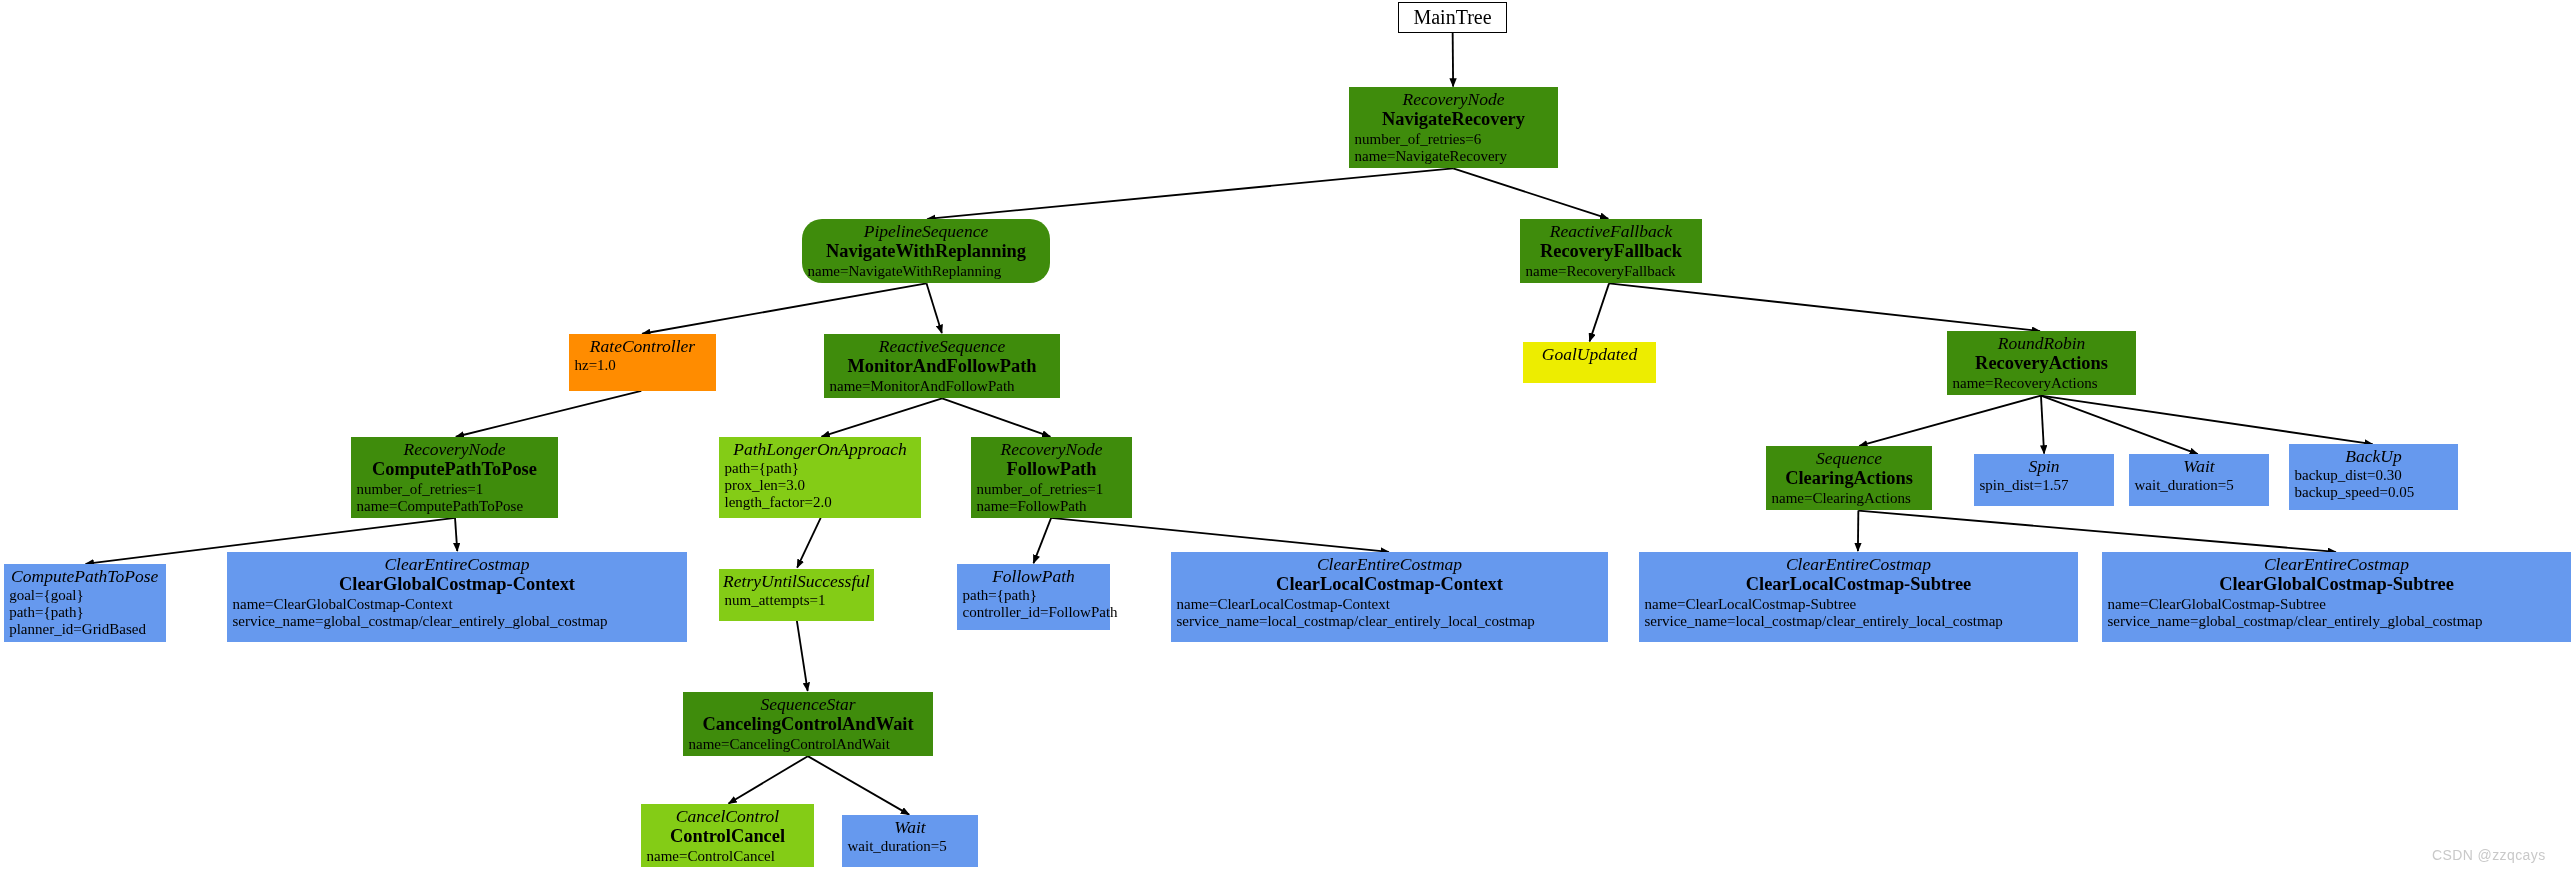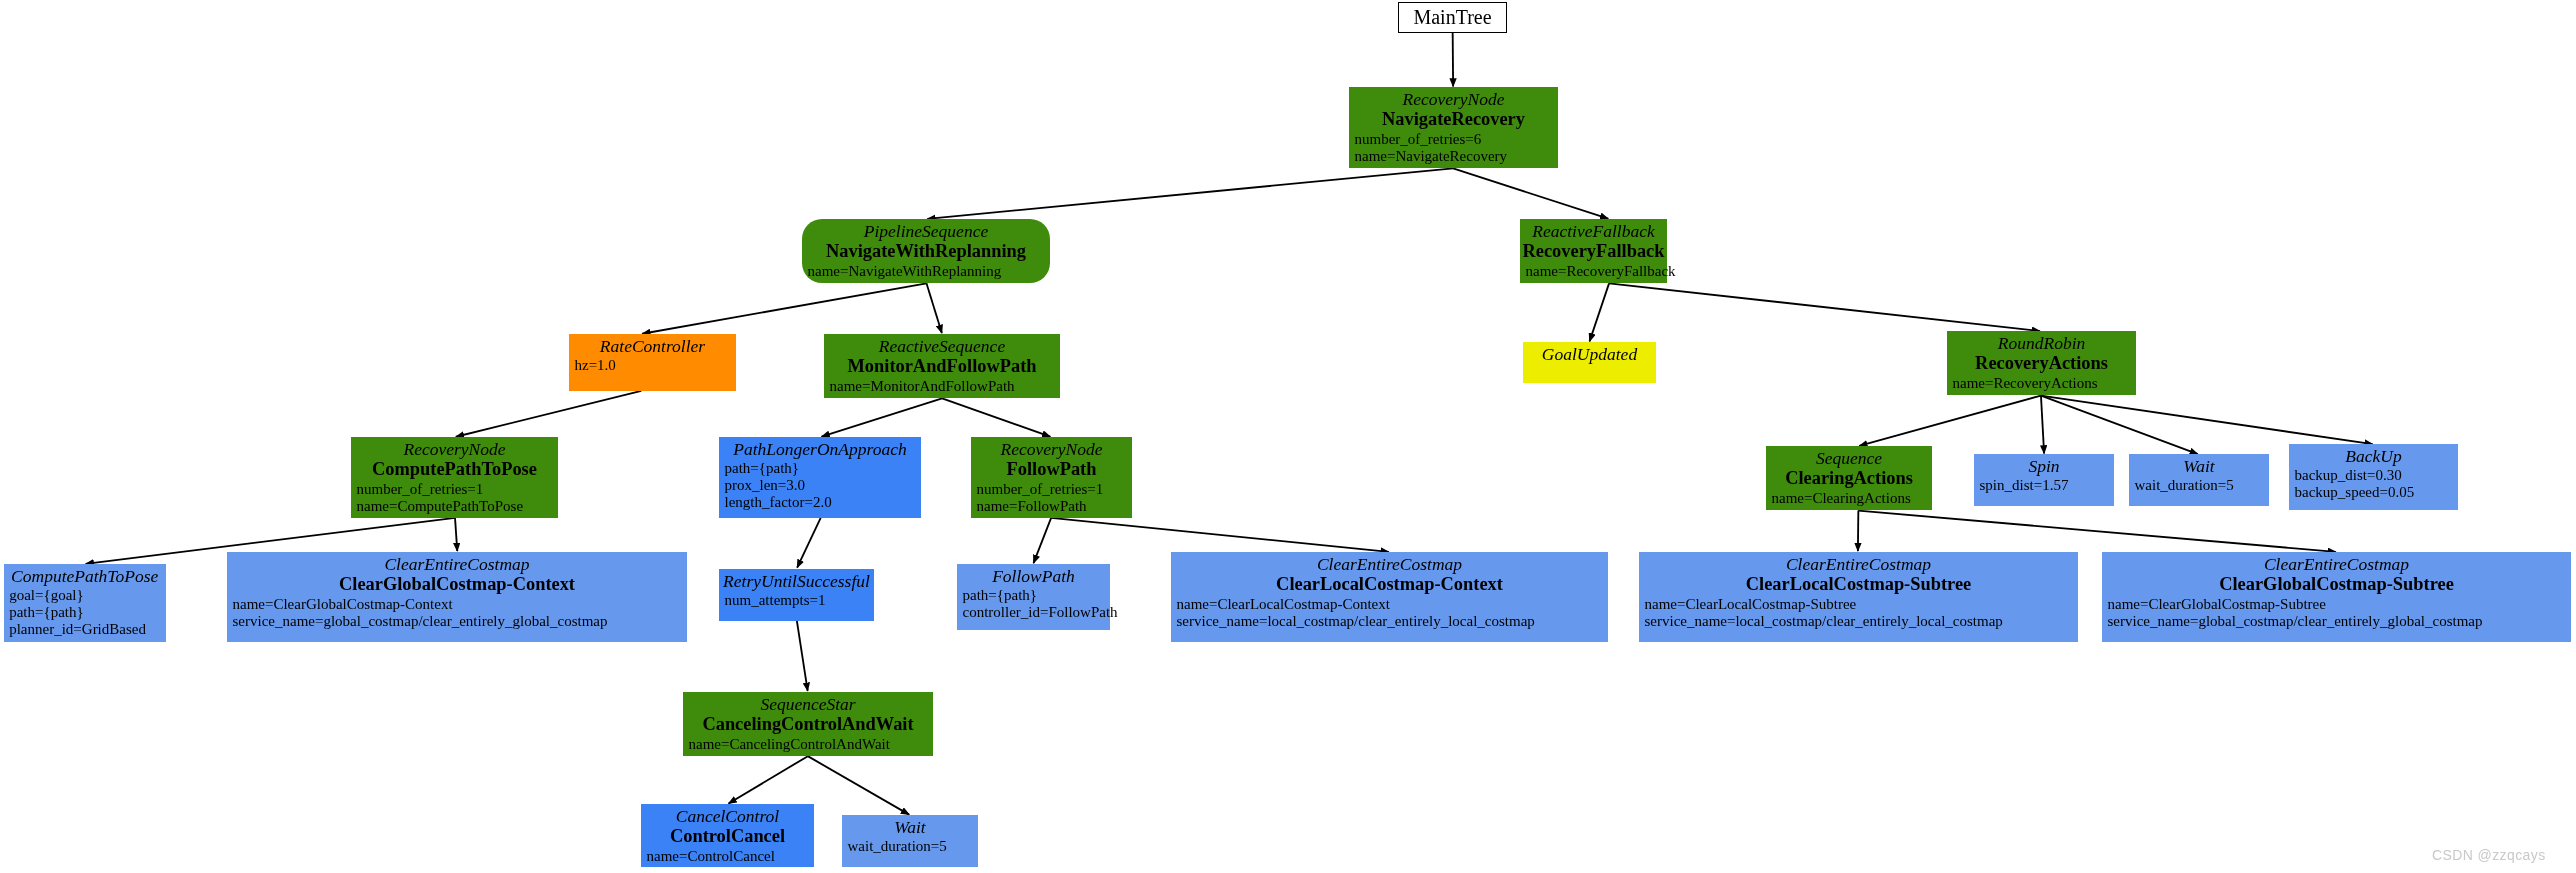--- a/index.html
+++ b/index.html
@@ -61,21 +61,21 @@
     background: #ffffff;
     border: 1.5px solid #000000;
   }
   .node.root .nm {
     font-weight: normal;
     font-size: 20px;
     font-style: normal;
   }
   .node.green  { background: #3f8c0c; }
   .node.blue   { background: #6699ee; }
-  .node.gray   { background: #3b82f6; }
+  .node.gray   { background: #84cc16; }
   .node.orange { background: #ff8c00; }
   .node.yellow { background: #eded00; }
   .watermark {
     position: absolute;
     font-family: "Liberation Sans", sans-serif;
     font-size: 14px;
     color: #c9c9c9;
     letter-spacing: 0.4px;
   }
 </style>
@@ -129,28 +129,28 @@
           <span>name=NavigateRecovery</span>
         </span>
       </div>
       <div class="node green" style="left: 802px; top: 219px; width: 248px; min-height: 64px; padding-top: 2.8px; padding-bottom: 2.8px; border-radius: 20px;">
         <span class="type">PipelineSequence</span>
         <span class="nm">NavigateWithReplanning</span>
         <span class="params">
           <span>name=NavigateWithReplanning</span>
         </span>
       </div>
-      <div class="node green" style="left: 1520px; top: 219px; width: 147px; min-height: 64px; padding-top: 2.8px; padding-bottom: 2.8px;">
+      <div class="node green" style="left: 1520px; top: 219px; width: 182px; min-height: 64px; padding-top: 2.8px; padding-bottom: 2.8px;">
         <span class="type">ReactiveFallback</span>
         <span class="nm">RecoveryFallback</span>
         <span class="params">
           <span>name=RecoveryFallback</span>
         </span>
       </div>
-      <div class="node orange" style="left: 569px; top: 334px; width: 167px; min-height: 57px; padding-top: 2.8px; padding-bottom: 2.8px;">
+      <div class="node orange" style="left: 569px; top: 334px; width: 147px; min-height: 57px; padding-top: 2.8px; padding-bottom: 2.8px;">
         <span class="type">RateController</span>
         <span class="params">
           <span>hz=1.0</span>
         </span>
       </div>
       <div class="node green" style="left: 824px; top: 334px; width: 236px; min-height: 64px; padding-top: 2.8px; padding-bottom: 2.8px;">
         <span class="type">ReactiveSequence</span>
         <span class="nm">MonitorAndFollowPath</span>
         <span class="params">
           <span>name=MonitorAndFollowPath</span>

